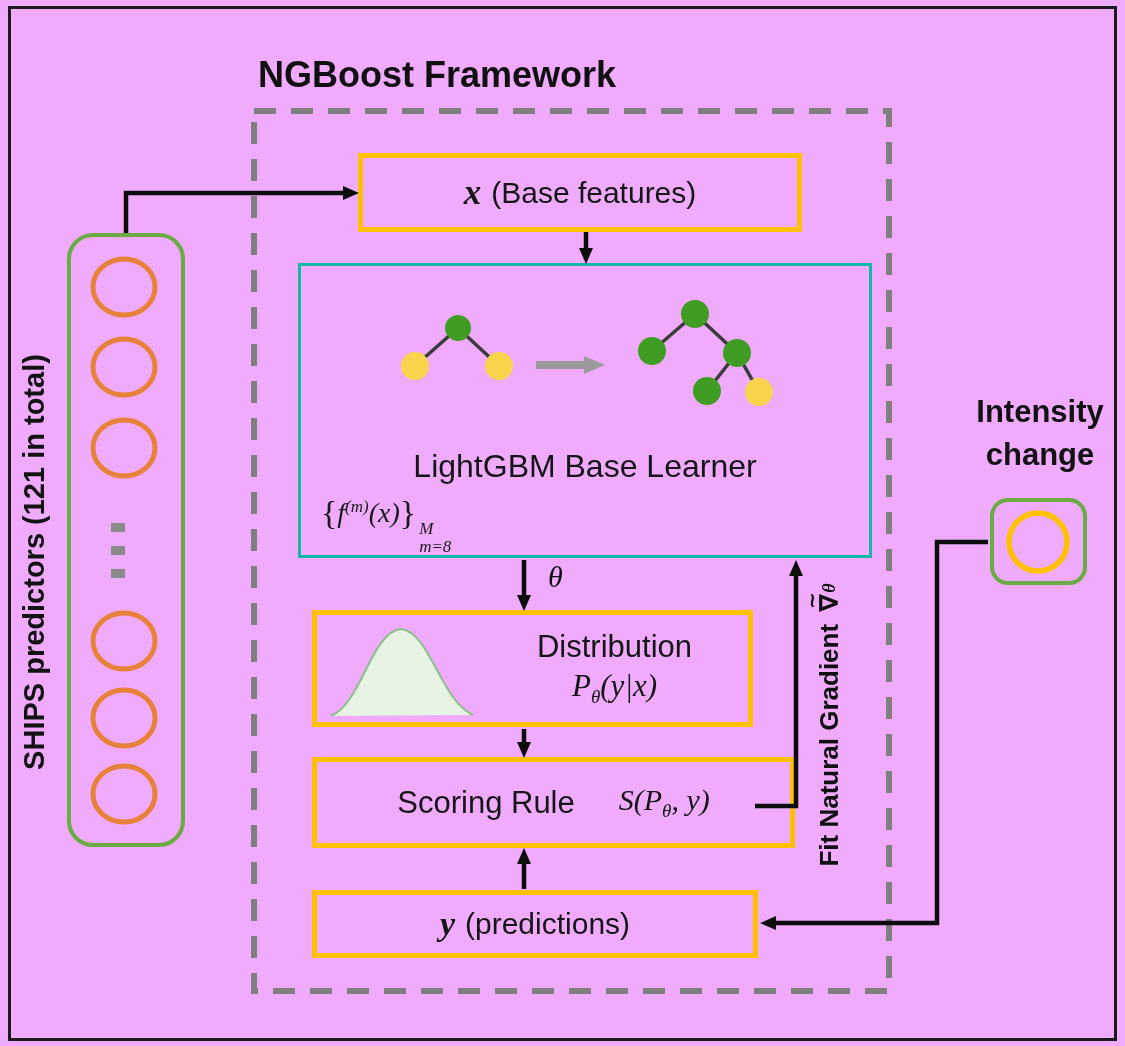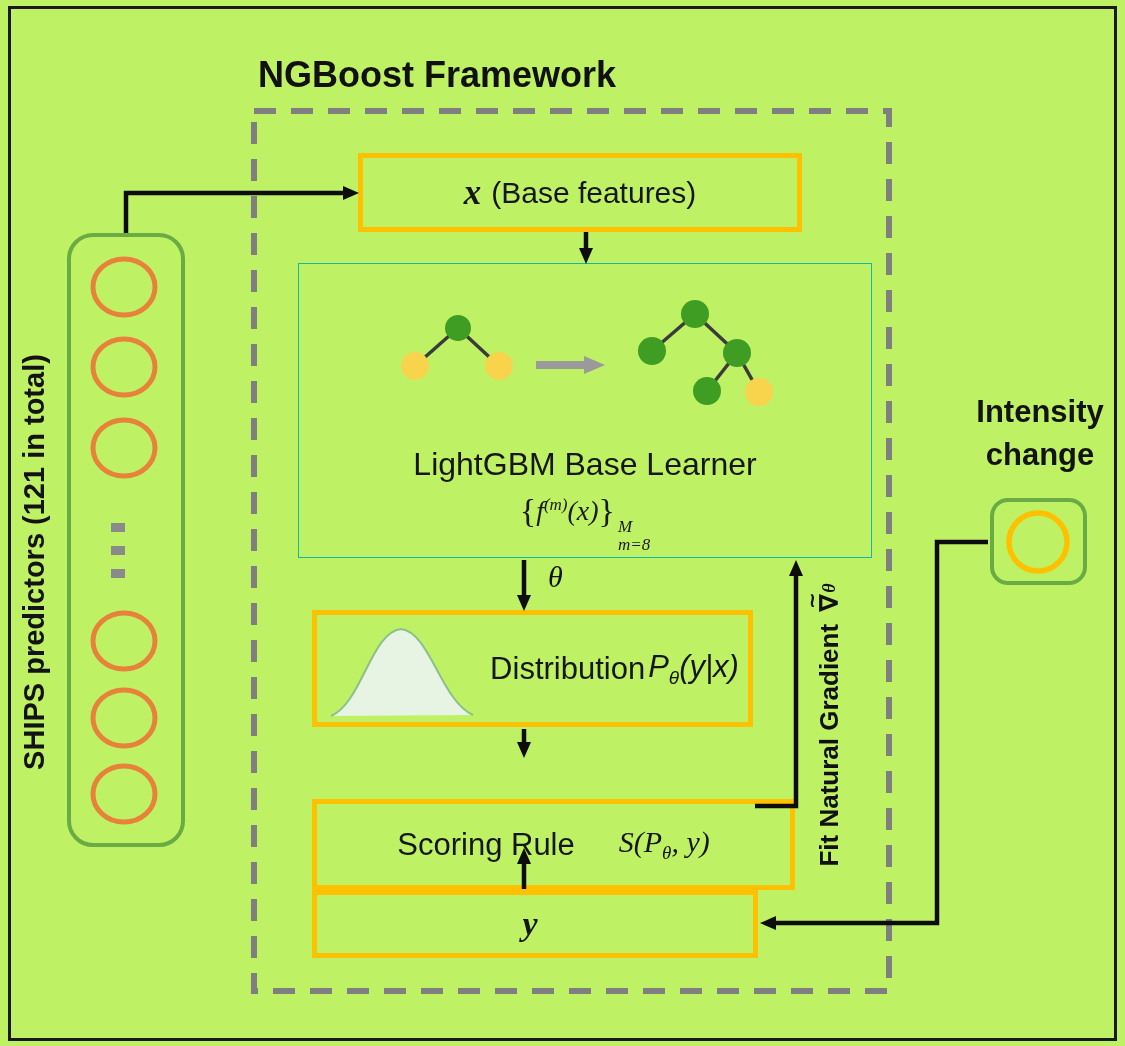--- a/index.html
+++ b/index.html
@@ -1,44 +1,44 @@
 <!DOCTYPE html>
 <html><head>
 <meta charset="utf-8">
 <style>
   html,body{margin:0;padding:0;background:#fff;}
-  .stage{position:relative;width:1125px;height:1046px;background:#bef264;
+  .stage{position:relative;width:1125px;height:1046px;background:#f0abfc;
          font-family:"Liberation Sans",sans-serif;overflow:hidden;}
   .frame-border{position:absolute;left:8px;top:6px;width:1103px;height:1029px;
                 border:3px solid #1a1a1a;}
   .title{position:absolute;left:237px;top:54px;width:400px;text-align:center;
          font-size:36px;font-weight:bold;color:#111;}
   .box{position:absolute;box-sizing:border-box;display:flex;align-items:center;
        justify-content:center;color:#161616;}
   .ybox{border:5px solid #ffc000;}
-  .gbox{border:1px solid #14b8a6;}
+  .gbox{border:3px solid #14b8a6;}
   #input-box{left:358px;top:153px;width:444px;height:79px;font-size:30px;}
   .math-bold{font-family:"Liberation Serif",serif;font-style:italic;font-weight:bold;
              font-size:35px;margin-right:10px;}
   #lightgbm-box{left:298px;top:263px;width:574px;height:295px;}
   .lgb-label{position:absolute;left:0;right:0;top:182px;text-align:center;font-size:32px;}
-  .lgb-formula{position:absolute;left:0;right:0;top:228px;text-align:center;
-               font-family:"Liberation Serif",serif;font-size:28px;color:#1b1b1b;}
+  .lgb-formula{position:absolute;left:0;right:0;top:228px;
+               font-family:"Liberation Serif",serif;font-size:28px;color:#1b1b1b;padding-left:20px;}
   .lgb-formula .it{font-style:italic;}
   .lgb-formula .brace{font-size:34px;vertical-align:-2px;}
   .sp{font-size:17px;vertical-align:10px;font-style:italic;}
   .stack{display:inline-flex;flex-direction:column;align-items:flex-start;line-height:1.05;
          font-size:17px;vertical-align:-12px;margin-left:3px;font-style:italic;}
   #distribution-box{left:312px;top:610px;width:441px;height:117px;}
   .dist-text{position:absolute;left:168px;right:4px;top:0;height:100%;display:flex;
-             flex-direction:row;justify-content:center;align-items:center;gap:3px;}
+             flex-direction:column;justify-content:center;align-items:center;gap:3px;}
   .dist-line1{font-size:31px;}
-  .dist-math{font-family:Liberation Sans, sans-serif;font-style:italic;font-size:31px;}
+  .dist-math{font-family:Liberation Serif, serif;font-style:italic;font-size:31px;}
   .sb{font-size:19px;vertical-align:-7px;font-style:italic;}
-  #scoring-box{left:312px;top:799px;width:483px;height:91px;font-size:31px;}
+  #scoring-box{left:312px;top:757px;width:483px;height:91px;font-size:31px;}
   .smath{font-family:"Liberation Serif",serif;font-style:italic;font-size:30px;margin-left:44px;}
   #predictions-box{left:312px;top:890px;width:446px;height:68px;font-size:30px;}
   #theta-label{position:absolute;left:548px;top:560px;font-family:"Liberation Serif",serif;
                font-style:italic;font-size:30px;color:#111;}
   #gradient-label{position:absolute;left:659px;top:708px;width:340px;height:34px;
                   transform:rotate(-90deg);display:flex;align-items:center;justify-content:center;
                   font-weight:bold;font-size:26px;white-space:nowrap;color:#111;}
   .nabla{font-family:"DejaVu Sans",sans-serif;font-weight:bold;position:relative;
          display:inline-block;margin-left:12px;font-size:26px;}
   .nabla .tld{position:absolute;left:3px;top:-15px;font-size:20px;}
@@ -91,20 +91,21 @@
     </div>
   </div>
 
   <div id="scoring-box" class="box ybox">
     <span>Scoring Rule</span>
     <span class="smath"><span>S(</span><span>P</span><span class="sb">θ</span><span>, y)</span></span>
   </div>
 
   <div id="predictions-box" class="box ybox">
     <span class="math-bold" style="font-size:34px">y</span>
+    <span>(predictions)</span>
   </div>
 
   <div id="gradient-label">
     <span>Fit Natural Gradient</span>
     <span class="nabla"><span class="tld">~</span><span>∇</span></span>
     <span class="gsub">θ</span>
   </div>
 
   <div id="intensity-label">
     <div>Intensity</div>

